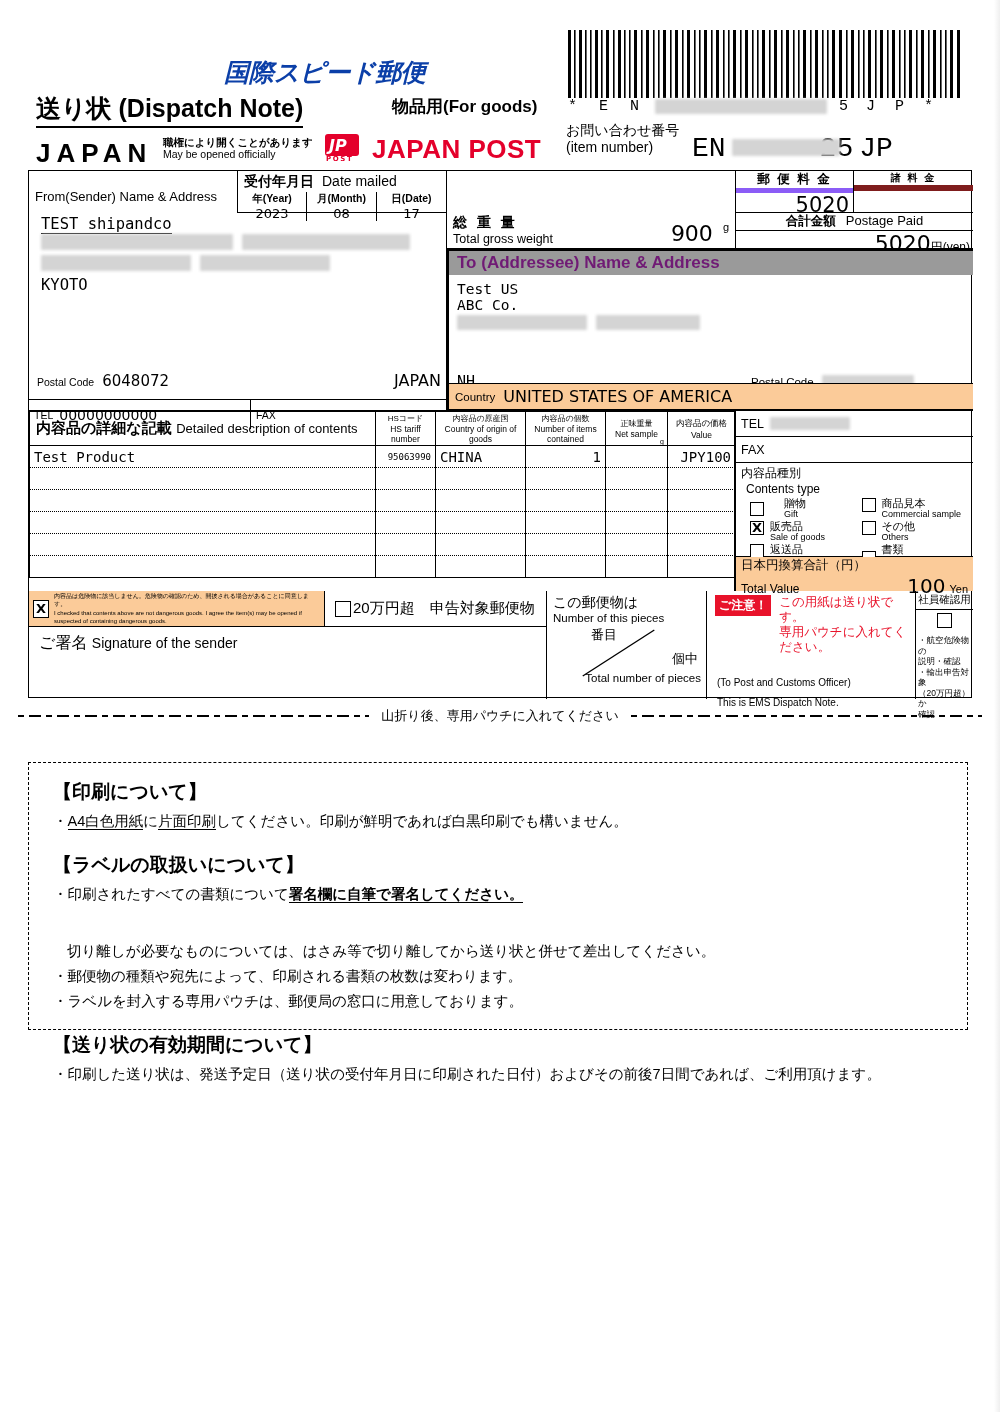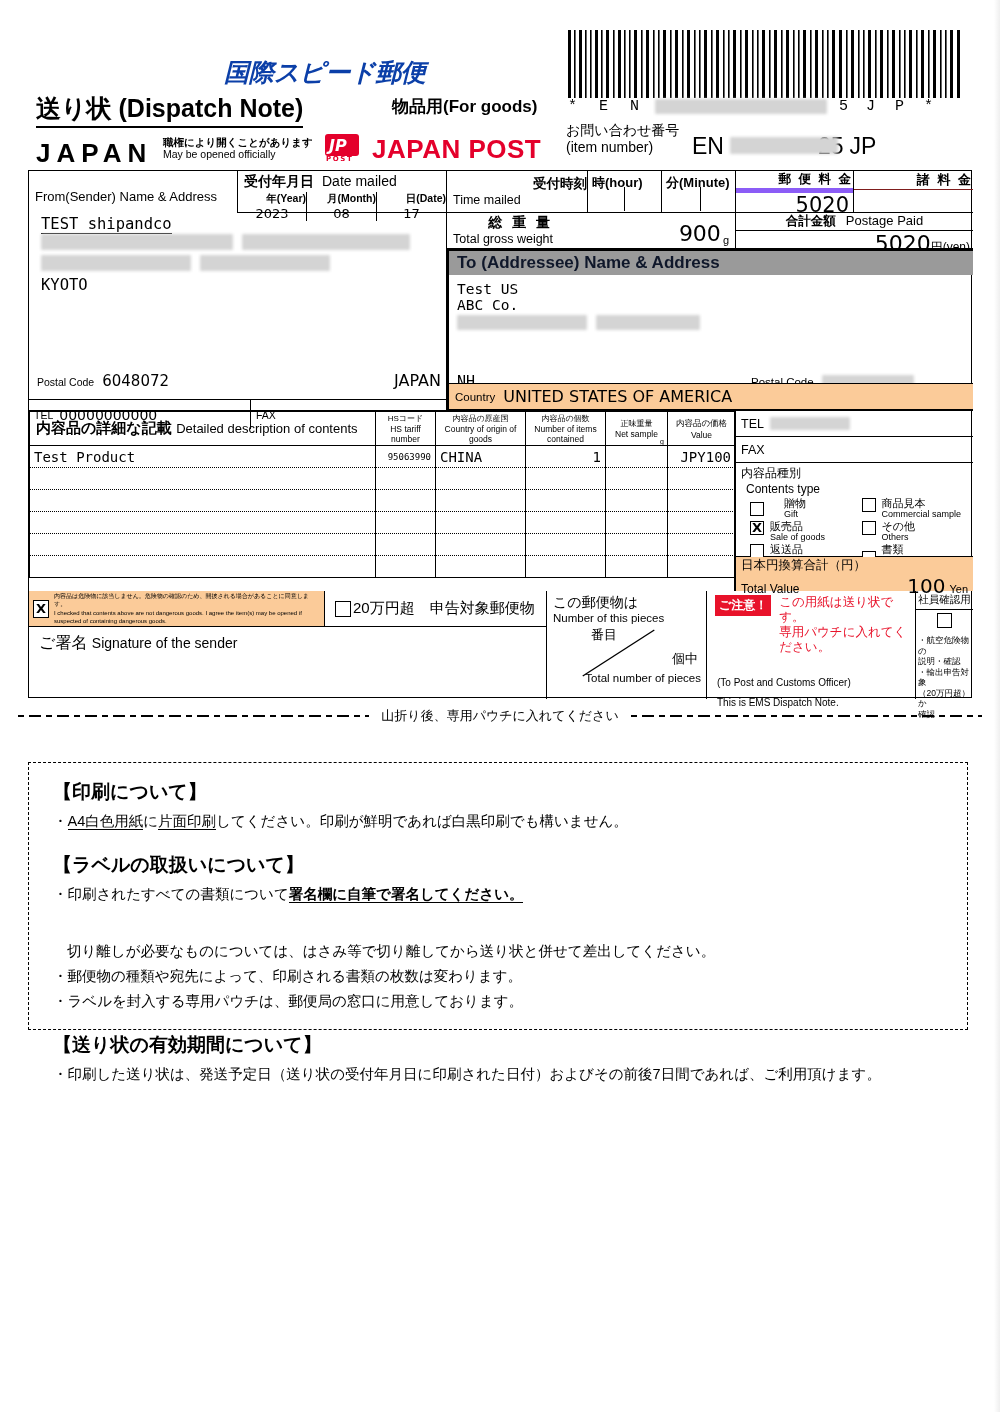--- a/index.html
+++ b/index.html
@@ -43,32 +43,32 @@
   .barcode { width:100%; height:100%; display:block; }
   .bcrow { position:absolute; left:566px; top:96px; width:400px; height:20px;
      font-family:"Liberation Mono","DejaVu Sans Mono",monospace; font-size:15px;
      display:flex; align-items:center; }
   .bcrow span{ display:inline-block; }
   .redact { background:#d4d4d4; color:transparent; display:inline-block;
      filter:blur(1.4px); border-radius:1px; }
 
   .itemlbl1 { position:absolute; left:566px; top:122px; font-size:14px; white-space:nowrap;}
   .itemlbl2 { position:absolute; left:566px; top:139px; font-size:14px; white-space:nowrap;}
-  .itemno   { position:absolute; left:692px; top:133px; font-size:23px;
-     font-family:Liberation Sans, sans-serif; white-space:nowrap; display:flex; align-items:baseline; gap:6px;}
+  .itemno   { position:absolute; left:692px; top:133px; font-size:28px;
+     font-family:Liberation Mono, monospace; white-space:nowrap; display:flex; align-items:baseline; gap:6px;}
 
   
   .form { position:absolute; left:28px; top:170px; width:944px; height:528px;
      border:1.6px solid #000; }
 
   .cell { position:absolute; }
 
   .lbl-s  { font-size:10.5px; }
   .lbl-m  { font-size:12.5px; }
-  .jp-b   { font-weight:bold;text-align:right; }
+  .jp-b   { font-weight:bold; }
   .val    { font-family:"DejaVu Sans",sans-serif; }
 
   
   #sender-box { left:0; top:0; width:418px; height:240px; border-right:1.4px solid #000;
      border-bottom:1.4px solid #000;}
   #sender-lbl { left:6px; top:18px; font-size:13px; white-space:nowrap; }
   #sender-body { left:12px; top:44px; width:400px; font-family:"DejaVu Sans Mono",monospace;
      font-size:15.5px; line-height:19px; }
   #sender-body .u { border-bottom:1.4px solid #000; }
   #postal-row { left:8px; top:200px; width:404px; display:flex; align-items:baseline; }
@@ -81,21 +81,21 @@
   
   #time-box { left:418px; top:0; width:288px; height:42px;
      border-bottom:1.2px solid #000; }
   #weight-box { left:418px; top:42px; width:288px; height:36px; border-bottom:1.6px solid #000;}
   #fee-box { left:706px; top:0; width:238px; height:78px; border-left:1.2px solid #000;
      border-bottom:1.6px solid #000;}
 
   
   #addr-box { left:418px; top:78px; width:526px; height:162px;
      border:2px solid #000; border-right:none; }
-  #addr-title { height:24px; background:#9a9a9a; color:#0f172a; font-size:17px;
+  #addr-title { height:24px; background:#9a9a9a; color:#701a75; font-size:17px;
      font-weight:bold; display:flex; align-items:center; padding-left:8px; }
   #addr-body { position:absolute; left:8px; top:30px; font-family:"DejaVu Sans Mono",monospace;
      font-size:14.5px; line-height:16px; }
   #addr-state { position:absolute; left:8px; top:122px; font-family:"DejaVu Sans Mono",monospace; font-size:15px;}
   #addr-pc { position:absolute; left:302px; top:124px; font-size:11.5px; display:flex; align-items:center; gap:8px;}
   #addr-country { position:absolute; left:0; bottom:0; width:100%; height:26px; background:#fbcb99;
      display:flex; align-items:center; gap:8px; padding-left:6px; border-top:1px solid #000;}
 
   
   #contents { left:0; top:240px; width:706px; height:180px; border-right:1.2px solid #000; }
@@ -318,60 +318,42 @@
           <div class="lbl-s jp-b">月(Month)</div>
           <div class="val" style="font-size:13px">08</div>
         </div>
         <div style="width:70px;text-align:center;border-left:1px solid #000">
           <div class="lbl-s jp-b">日(Date)</div>
           <div class="val" style="font-size:13px">17</div>
         </div>
       </div>
     </div>
 
-    <div class="cell" id="time-box">
-      <div style="display:flex;height:100%">
-        <div style="width:140px;padding:4px 0 0 6px">
-          <div class="jp-b" style="font-size:13.5px">受付時刻</div>
-          <div style="font-size:12.5px">Time mailed</div>
-        </div>
-        <div style="width:74px;border-left:1px solid #000;position:relative;padding-left:4px;padding-top:2px">
-          <span class="jp-b" style="font-size:13px">時(hour)</span>
-          <div style="position:absolute;left:36px;top:16px;width:1px;height:24px;background:#000"></div>
-          <div class="val" style="position:absolute;left:8px;top:20px;font-size:13px"></div>
-        </div>
-        <div style="flex:1;border-left:1px solid #000;position:relative;padding-left:4px;padding-top:2px">
-          <span class="jp-b" style="font-size:13px">分(Minute)</span>
-          <div style="position:absolute;left:38px;top:16px;width:1px;height:24px;background:#000"></div>
-          <div class="val" style="position:absolute;left:8px;top:20px;font-size:13px"></div>
-        </div>
-      </div>
-    </div>
 
     <div class="cell" id="weight-box">
       <div style="display:flex;align-items:flex-end;height:100%;padding:0 6px 2px 6px">
         <div>
           <div class="jp-b" style="font-size:14px;letter-spacing:3px">総 重 量</div>
           <div style="font-size:12.5px">Total gross weight</div>
         </div>
-        <div style="margin-left:auto;display:flex;align-items:flex-end;gap:2px">
+        <div style="margin-left:auto;display:flex;align-items:flex-start;gap:10px">
           <span class="val" style="font-size:22px">900</span>
           <span style="font-size:11px">g</span>
         </div>
       </div>
     </div>
 
     <div class="cell" id="fee-box">
       <div style="display:flex;height:42px;border-bottom:1px solid #000">
         <div style="width:118px;border-right:1px solid #000;text-align:center;position:relative">
           <div class="jp-b" style="font-size:12.5px;letter-spacing:2px;border-bottom:5px solid #8b5cf6">郵 便 料 金</div>
           <div class="val" style="font-size:21px;text-align:right;padding-right:4px">5020</div>
         </div>
         <div style="flex:1;text-align:center">
-          <div class="jp-b" style="font-size:13px;letter-spacing:2px;border-bottom:1px solid #7f1d1d">諸 料 金</div>
+          <div class="jp-b" style="font-size:10px;letter-spacing:2px;border-bottom:6px solid #7f1d1d">諸 料 金</div>
           <div class="val" style="font-size:21px;text-align:right;padding-right:4px"></div>
         </div>
       </div>
       <div style="height:35px">
         <div style="display:flex;align-items:baseline;gap:10px;justify-content:center;border-bottom:1px solid #000">
           <span class="jp-b" style="font-size:12.5px">合計金額</span>
           <span style="font-size:13px">Postage Paid</span>
         </div>
         <div style="display:flex;align-items:baseline;justify-content:flex-end;padding-right:3px">
           <span class="val" style="font-size:22px">5020</span>

